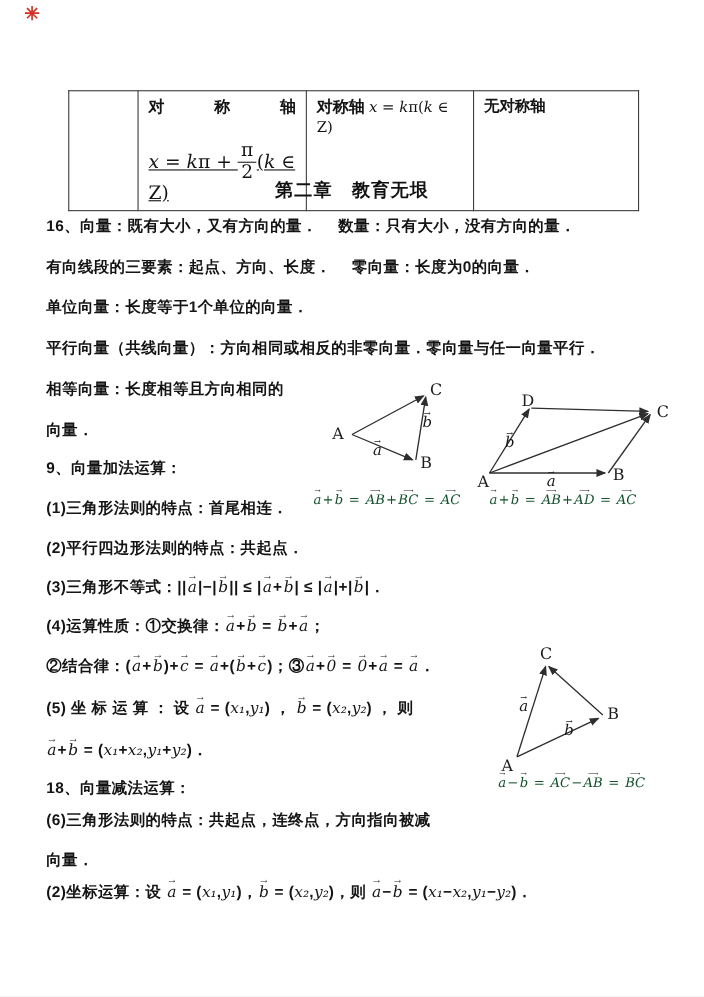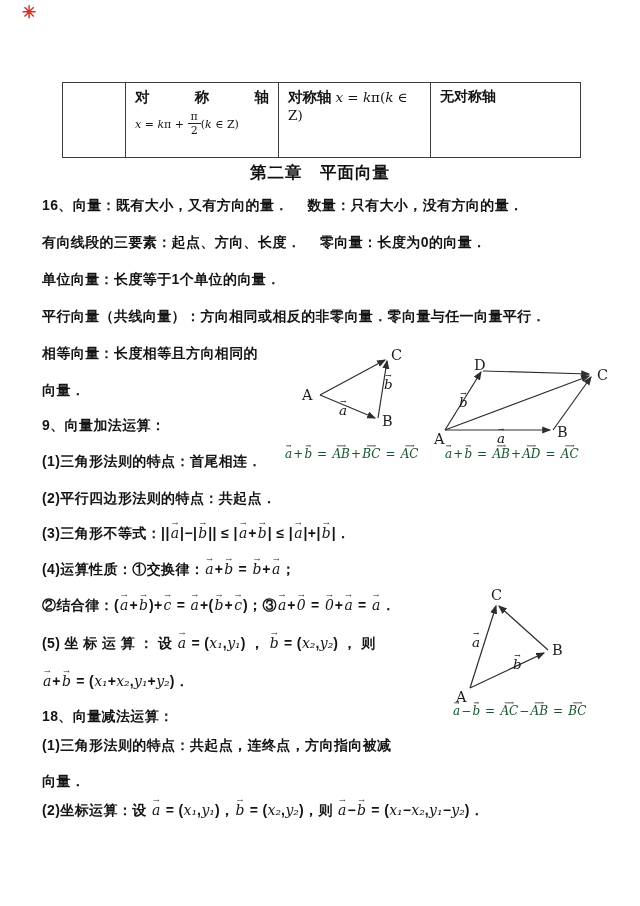--- a/index.html
+++ b/index.html
@@ -29,21 +29,21 @@
   
   .symtable{
     position:absolute;left:62px;top:82px;width:518px;height:76px;
     border-collapse:collapse;table-layout:fixed;
   }
   .symtable td{
     border:1.3px solid #3d3d3d;vertical-align:top;padding:5px 9px;
     font-size:14px;color:#141414;
   }
   .axis-row{display:flex;justify-content:space-between;font-weight:700;font-size:14.5px;}
-  .cellmath{font-family:"DejaVu Serif",serif;font-size:11px;margin-top:4px;font-weight:400;}
+  .cellmath{font-family:"DejaVu Serif",serif;font-size:17px;margin-top:22px;font-weight:400;text-decoration:underline;}
   .cell-inline .lbl{font-weight:700;font-size:14.5px;}
   .cell-inline .m{font-family:"DejaVu Serif",serif;font-size:13.5px;font-weight:400;}
   .boldcell{font-weight:700;font-size:14.5px;}
   .frac{display:inline-block;text-align:center;vertical-align:-0.55em;line-height:1;}
   .frac .num{display:block;border-bottom:1px solid #222;padding:0 3px 1px;}
   .frac .den{display:block;padding-top:1px;}
   
   .chapter{
     position:absolute;left:0;top:162px;width:100%;text-align:center;
     font-size:16.5px;font-weight:700;letter-spacing:1px;color:#111;
@@ -102,38 +102,38 @@
         <span class="lbl">对称轴</span>
         <span class="m"><span class="it">x</span> = <span class="it">k</span>π(<span class="it">k</span> ∈ Z)</span>
       </td>
       <td class="boldcell">
         <span>无对称轴</span>
       </td>
     </tr>
   </tbody>
     </table>
 
-  <div class="chapter">第二章　平面向量</div>
+  <div class="chapter">第二章　教育无垠</div>
 
   <div class="bodyline" style="top:197px">16、向量：既有大小，又有方向的量．　 数量：只有大小，没有方向的量．</div>
   <div class="bodyline" style="top:234px">有向线段的三要素：起点、方向、长度．　 零向量：长度为0的向量．</div>
   <div class="bodyline" style="top:271px">单位向量：长度等于1个单位的向量．</div>
   <div class="bodyline" style="top:308px">平行向量（共线向量）：方向相同或相反的非零向量．零向量与任一向量平行．</div>
   <div class="bodyline" style="top:345px">相等向量：长度相等且方向相同的</div>
   <div class="bodyline" style="top:382px">向量．</div>
   <div class="bodyline" style="top:417px">9、向量加法运算：</div>
   <div class="bodyline" style="top:453px">(1)三角形法则的特点：首尾相连．</div>
   <div class="bodyline" style="top:490px">(2)平行四边形法则的特点：共起点．</div>
   <div class="bodyline" style="top:525px">(3)三角形不等式：||<span class="vec">a</span>|−|<span class="vec">b</span>|| ≤ |<span class="vec">a</span>+<span class="vec">b</span>| ≤ |<span class="vec">a</span>|+|<span class="vec">b</span>|．</div>
   <div class="bodyline" style="top:561px">(4)运算性质：①交换律：<span class="vec">a</span>+<span class="vec">b</span> = <span class="vec">b</span>+<span class="vec">a</span>；</div>
   <div class="bodyline" style="top:597px">②结合律：(<span class="vec">a</span>+<span class="vec">b</span>)+<span class="vec">c</span> = <span class="vec">a</span>+(<span class="vec">b</span>+<span class="vec">c</span>)；③<span class="vec">a</span>+<span class="vec">0</span> = <span class="vec">0</span>+<span class="vec">a</span> = <span class="vec">a</span>．</div>
   <div class="bodyline" style="top:635px">(5) 坐 标 运 算 ： 设 <span class="vec">a</span> = (<span class="it">x₁</span>,<span class="it">y₁</span>) ， <span class="vec">b</span> = (<span class="it">x₂</span>,<span class="it">y₂</span>) ， 则</div>
   <div class="bodyline" style="top:673px"><span class="vec">a</span>+<span class="vec">b</span> = (<span class="it">x₁</span>+<span class="it">x₂</span>,<span class="it">y₁</span>+<span class="it">y₂</span>)．</div>
   <div class="bodyline" style="top:708px">18、向量减法运算：</div>
-  <div class="bodyline" style="top:737px">(1)三角形法则的特点：共起点，连终点，方向指向被减</div>
+  <div class="bodyline" style="top:737px">(6)三角形法则的特点：共起点，连终点，方向指向被减</div>
   <div class="bodyline" style="top:773px">向量．</div>
   <div class="bodyline" style="top:802px">(2)坐标运算：设 <span class="vec">a</span> = (<span class="it">x₁</span>,<span class="it">y₁</span>)，<span class="vec">b</span> = (<span class="it">x₂</span>,<span class="it">y₂</span>)，则 <span class="vec">a</span>−<span class="vec">b</span> = (<span class="it">x₁</span>−<span class="it">x₂</span>,<span class="it">y₁</span>−<span class="it">y₂</span>)．</div>
 
   <div class="fig" style="left:298px;top:342px;width:112px;height:100px">
     <svg width="112" height="100">
       <defs>
         <marker id="ah" markerWidth="9" markerHeight="8" refX="6.5" refY="3" orient="auto">
           <path d="M0,0 L7.5,3 L0,6 z" fill="#2e2e2e"></path>
         </marker>
       </defs>

